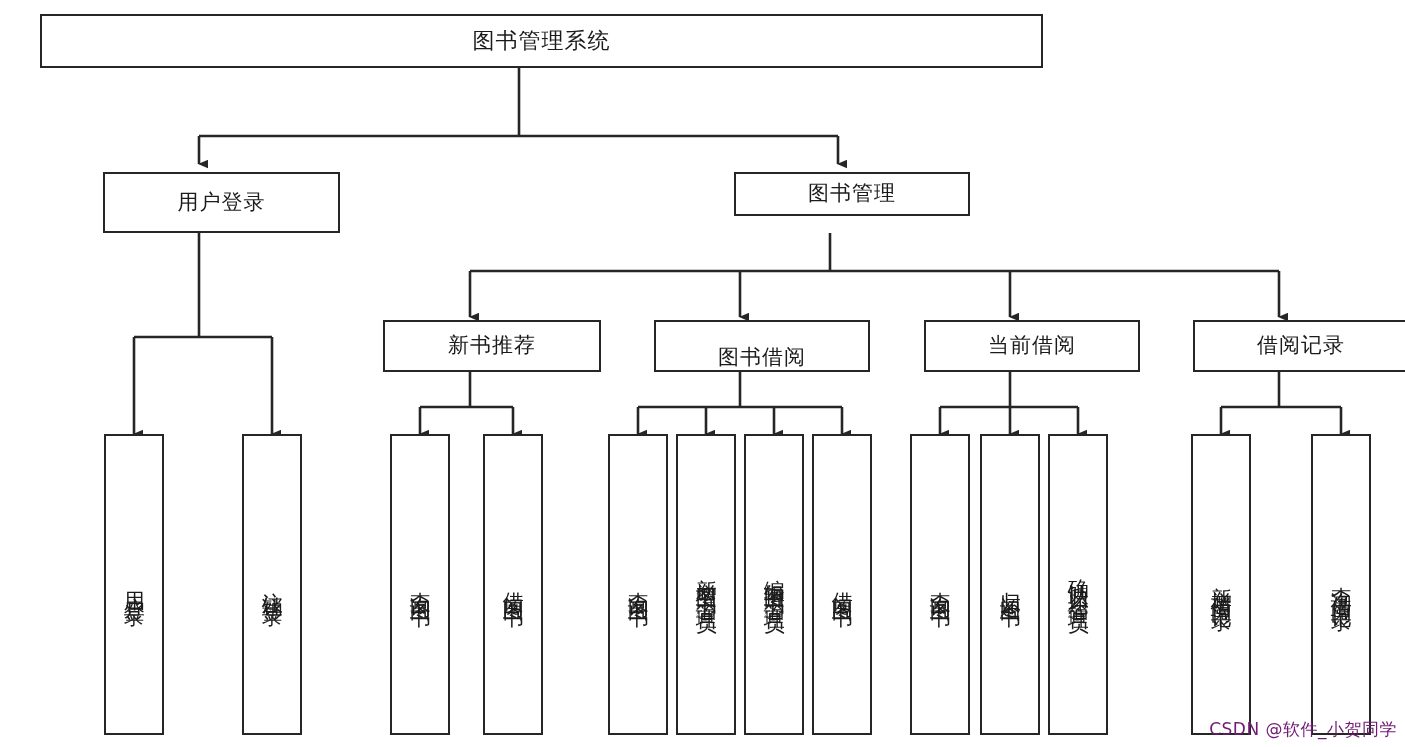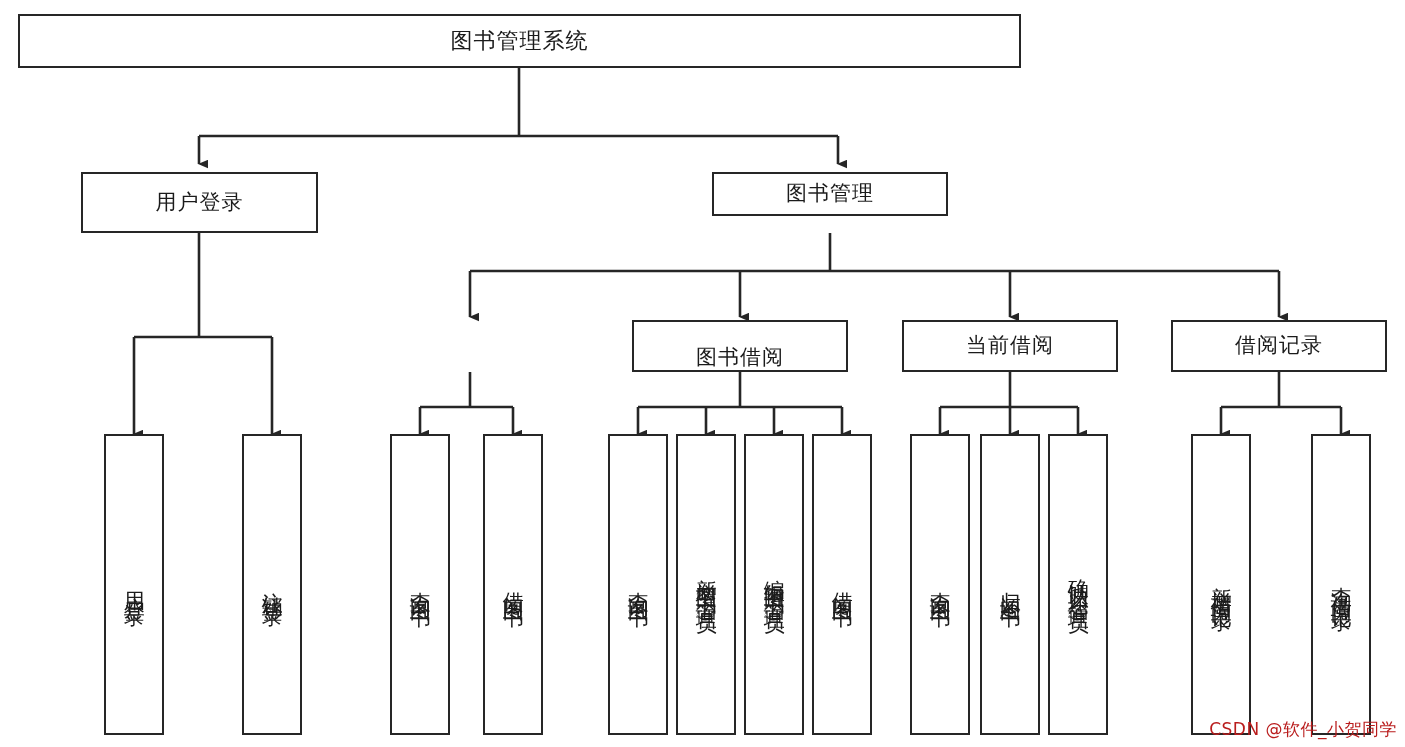--- a/index.html
+++ b/index.html
@@ -33,20 +33,21 @@
     color: #1b1b1b;
     display: flex;
     align-items: center;
     justify-content: center;
     text-align: center;
   }
   .node.horiz {
     font-size: 21px;
     letter-spacing: 1px;
     line-height: 1.2;
+    margin-left: 22px;
   }
   .node.vert {
     writing-mode: vertical-rl;
     text-orientation: upright;
     font-size: 21px;
     letter-spacing: 5px;
     line-height: 1.25;
     padding: 6px 0;
   }
   .node.vert .vtext {
@@ -55,21 +56,21 @@
     display: block;
   }
   #root-node {
     font-size: 22px;
   }
   #watermark {
     position: absolute;
     right: 8px;
     bottom: 6px;
     font-size: 17px;
-    color: #b91c1c;
+    color: #701a75;
     letter-spacing: 0.5px;
     white-space: nowrap;
     font-family: "DejaVu Sans", "Liberation Sans", sans-serif;
   }
 </style>
 </head>
 <body>
 
 <div id="canvas">
 
@@ -130,20 +131,23 @@
     <span>图书管理系统</span>
   </div>
 
   <div class="node horiz" style="left:81px; top:172px; width:237px; height:61px;">
     <span>用户登录</span>
   </div>
   <div class="node horiz" style="left:712px; top:172px; width:236px; height:44px;">
     <span>图书管理</span>
   </div>
 
+  <div class="node horiz" style="left:361px; top:320px; width:218px; height:52px;">
+    <span>新书推荐</span>
+  </div>
   <div class="node horiz" style="left:632px; top:320px; width:216px; height:52px;align-items:flex-end;">
     <span>图书借阅</span>
   </div>
   <div class="node horiz" style="left:902px; top:320px; width:216px; height:52px;">
     <span>当前借阅</span>
   </div>
   <div class="node horiz" style="left:1171px; top:320px; width:216px; height:52px;">
     <span>借阅记录</span>
   </div>
 

